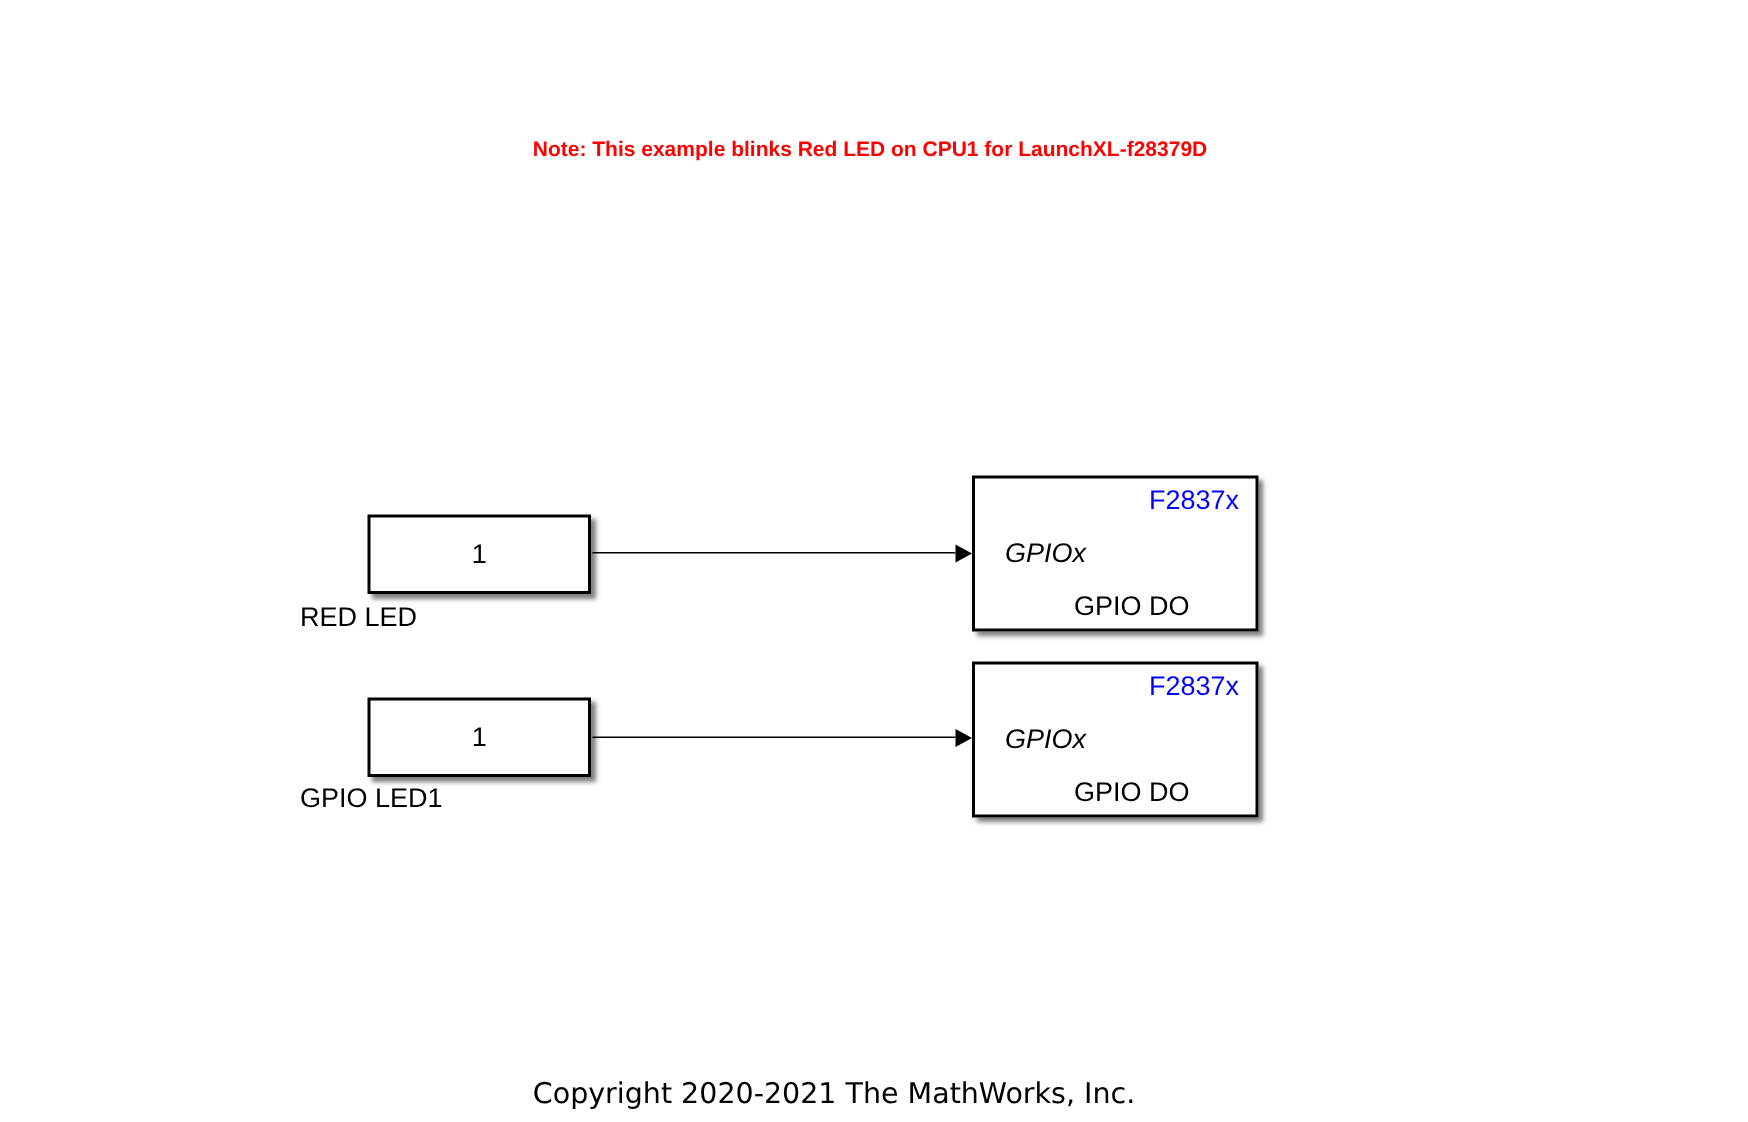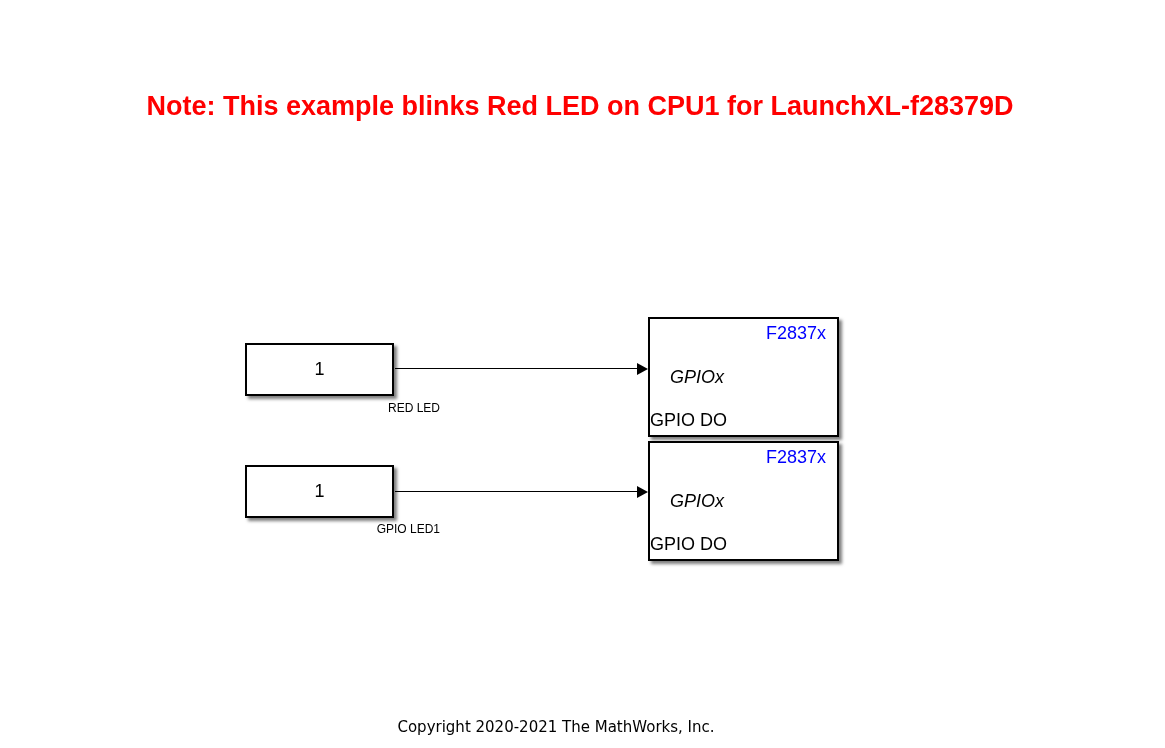--- a/index.html
+++ b/index.html
@@ -23,28 +23,28 @@
   }
   .model-title {
     left: 600px;
     top: 21px;
     font-size: 33px;
     font-weight: bold;
   }
   .model-note {
     left: 580px;
     top: 91px;
-    font-size: 27px;
+    font-size: 14px;
     font-weight: bold;
     color: var(--color-note_text, #ff0000);
   }
   .copyright {
     left: 556px;
     top: 718px;
-    font-size: 15px;
+    font-size: 19px;
     font-family: "DejaVu Sans", sans-serif;
     color: #000000;
   }
   .block {
     position: absolute;
     box-sizing: border-box;
     background: #ffffff;
     border: 2px solid var(--color-block_border, #000000);
     box-shadow: 3px 3px 3px rgba(0,0,0,0.5);
     font-size: 18px;
@@ -56,21 +56,21 @@
     height: 53px;
     display: flex;
     align-items: center;
     justify-content: center;
   }
   .constant-red { top: 343px; }
   .constant-green { top: 465px; }
   .gpio-block {
     left: 648px;
     width: 191px;
-    height: 120px;
+    height: 104px;
   }
   .gpio-1 { top: 317px; }
   .gpio-2 { top: 441px; }
   .chip-label {
     position: absolute;
     top: 4px;
     right: 11px;
     color: var(--color-chip_label, #0000ff);
   }
   .port-label {
@@ -78,28 +78,29 @@
     left: 20px;
     top: 50%;
     transform: translateY(-50%);
     font-style: italic;
   }
   .type-label {
     position: absolute;
     bottom: 4px;
     left: 0;
     width: 100%;
-    text-align: left;
+    text-align: center;
+    padding-left: 11px;
   }
   .block-name {
     position: absolute;
     left: 200px;
     width: 240px;
-    text-align: right;
-    font-size: 12px;
+    text-align: left;
+    font-size: 18px;
     color: #000000;
   }
   .name-red { top: 401px; }
   .name-green { top: 522px; }
   .signal-line {
     position: absolute;
     left: 395px;
     width: 242px;
     height: 0;
     border-top: 1.5px solid var(--color-signal_line, #000000);

